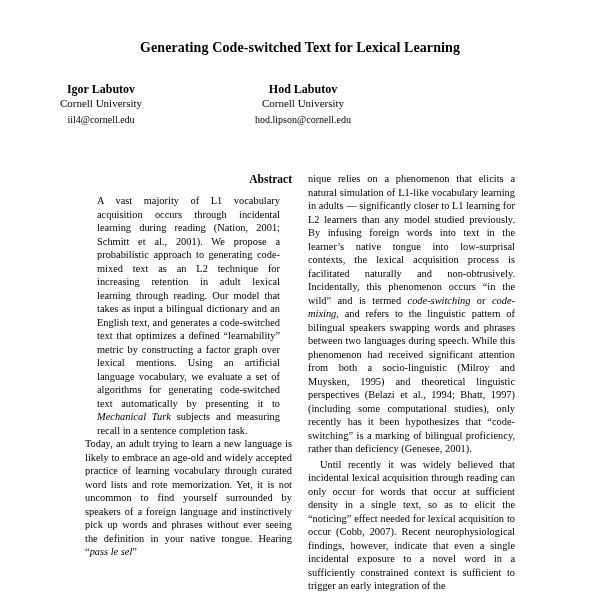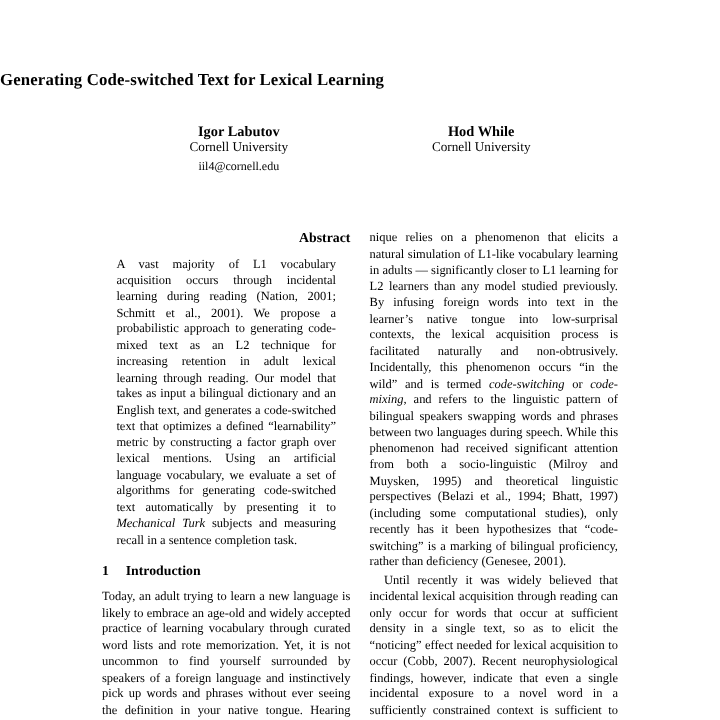--- a/index.html
+++ b/index.html
@@ -11,28 +11,28 @@
     position: relative;
     width: 600px;
     height: 600px;
     background: #ffffff;
     color: #000000;
     font-family: "Liberation Serif", serif;
     overflow: hidden;
   }
   .title {
     margin: 0;
-    padding-top: 60px;
+    padding-top: 40px;
+    text-align: center;
     font-size: 14px;
     font-weight: bold;
     letter-spacing: 0.1px;
   }
   .authors {
     display: flex;
-    justify-content: center;
     margin-top: 26px;
     text-align: center;
   }
   .author {
     width: 202px;
   }
   .author-name {
     font-size: 12px;
     font-weight: bold;
     line-height: 14px;
@@ -100,34 +100,32 @@
 
   <h1 class="title">Generating Code-switched Text for Lexical Learning</h1>
 
   <div class="authors">
     <div class="author">
       <div class="author-name">Igor Labutov</div>
       <div class="author-affil">Cornell University</div>
       <div class="author-email">iil4@cornell.edu</div>
     </div>
     <div class="author">
-      <div class="author-name">Hod While</div>
+      <div class="author-name">Hod Labutov</div>
       <div class="author-affil">Cornell University</div>
+      <div class="author-email">hod.lipson@cornell.edu</div>
     </div>
   </div>
 
   <div class="body">
 
     <div class="col">
       <div class="abstract-heading">Abstract</div>
       <p class="abstract-text"><span>A vast majority of L1 vocabulary acquisition occurs through incidental learning during reading (Nation, 2001; Schmitt et al., 2001). We propose a probabilistic approach to generating code-mixed text as an L2 technique for increasing retention in adult lexical learning through reading. Our model that takes as input a bilingual dictionary and an English text, and generates a code-switched text that optimizes a defined “learnability” metric by constructing a factor graph over lexical mentions. Using an artificial language vocabulary, we evaluate a set of algorithms for generating code-switched text automatically by presenting it to </span><span class="it">Mechanical Turk</span><span> subjects and measuring recall in a sentence completion task.</span></p>
 
-      <div class="section-heading">
-        <span class="sec-num">1</span><span>Introduction</span>
-      </div>
       <p class="para"><span>Today, an adult trying to learn a new language is likely to embrace an age-old and widely accepted practice of learning vocabulary through curated word lists and rote memorization. Yet, it is not uncommon to find yourself surrounded by speakers of a foreign language and instinctively pick up words and phrases without ever seeing the definition in your native tongue. Hearing “</span><span class="it">pass le sel</span><span>”</span></p>
     </div>
 
     <div class="col">
       <p class="para"><span>nique relies on a phenomenon that elicits a natural simulation of L1-like vocabulary learning in adults — significantly closer to L1 learning for L2 learners than any model studied previously. By infusing foreign words into text in the learner’s native tongue into low-surprisal contexts, the lexical acquisition process is facilitated naturally and non-obtrusively. Incidentally, this phenomenon occurs “in the wild” and is termed </span><span class="it">code-switching</span><span> or </span><span class="it">code-mixing</span><span>, and refers to the linguistic pattern of bilingual speakers swapping words and phrases between two languages during speech. While this phenomenon had received significant attention from both a socio-linguistic (Milroy and Muysken, 1995) and theoretical linguistic perspectives (Belazi et al., 1994; Bhatt, 1997) (including some computational studies), only recently has it been hypothesizes that “code-switching” is a marking of bilingual proficiency, rather than deficiency (Genesee, 2001).</span></p>
       <p class="para indent"><span>Until recently it was widely believed that incidental lexical acquisition through reading can only occur for words that occur at sufficient density in a single text, so as to elicit the “noticing” effect needed for lexical acquisition to occur (Cobb, 2007). Recent neurophysiological findings, however, indicate that even a single incidental exposure to a novel word in a sufficiently constrained context is sufficient to trigger an early integration of the</span></p>
     </div>
 
   </div>
 

